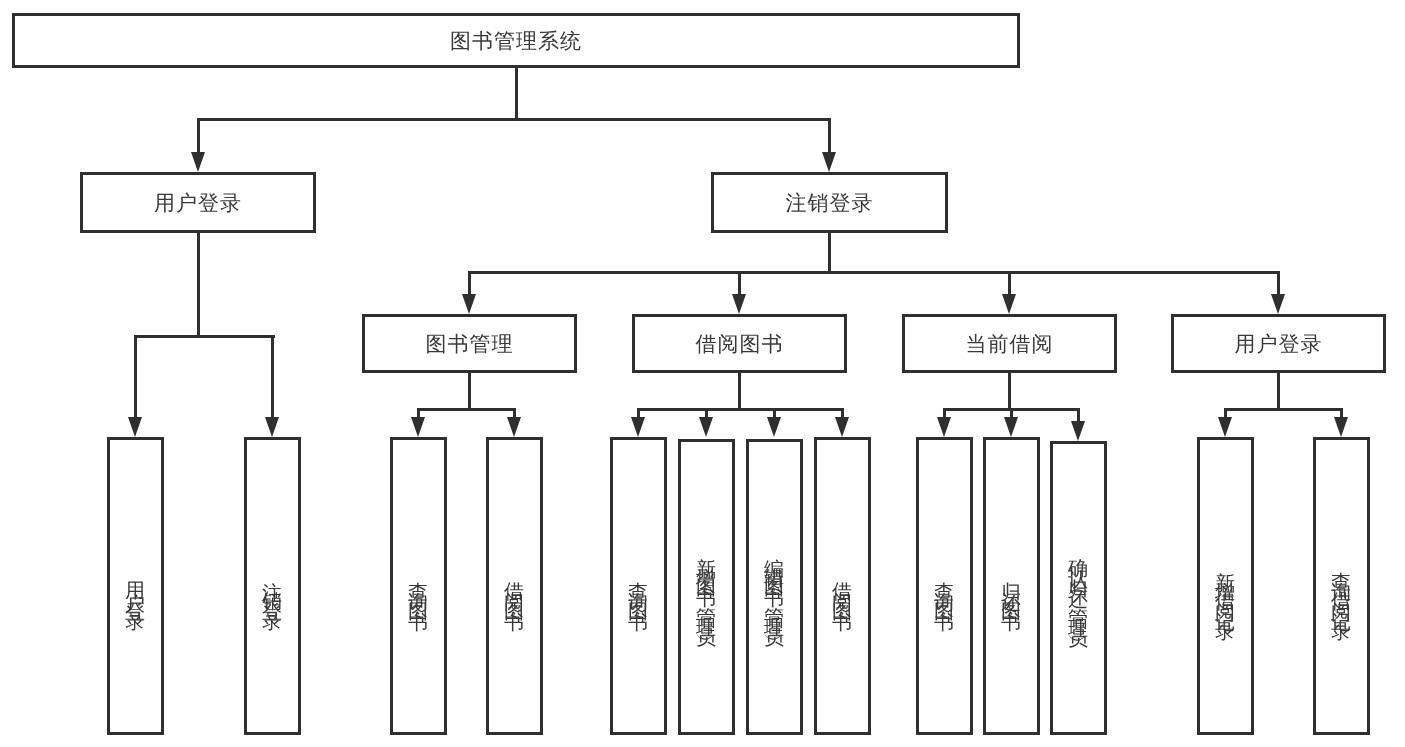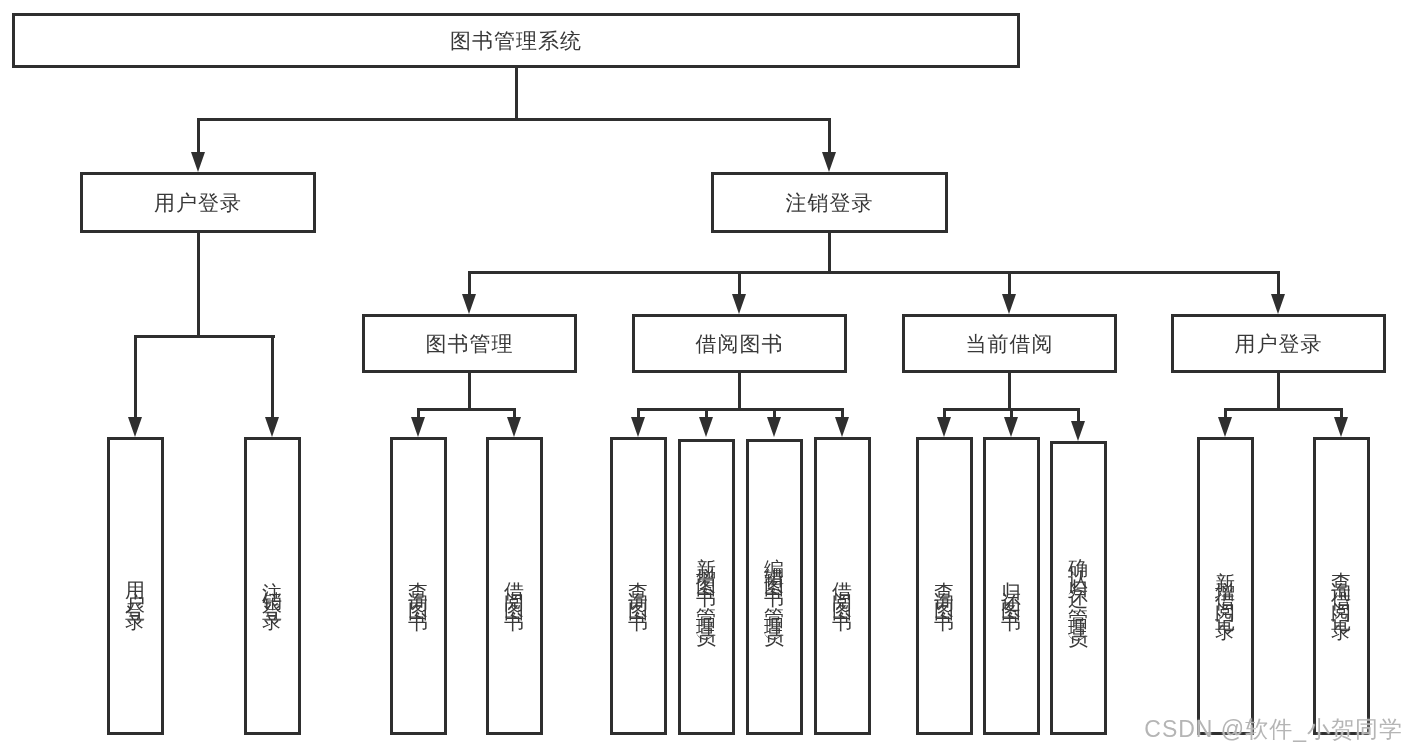--- a/index.html
+++ b/index.html
@@ -159,15 +159,14 @@
 
   <div>
     <div class="vline" style="left:1277px;top:373px;height:38px;"></div>
     <div class="hline" style="left:1224px;top:408px;width:119px;"></div>
     <div class="vline" style="left:1224px;top:408px;height:12px;"></div>
     <div class="arrowhead" style="left:1218px;top:417px;"></div>
     <div class="vline" style="left:1340px;top:408px;height:12px;"></div>
     <div class="arrowhead" style="left:1334px;top:417px;"></div>
   </div>
 
-  <div class="watermark">CSDN @软件_小贺同学</div>
 
 </div>
 
 </body></html>

